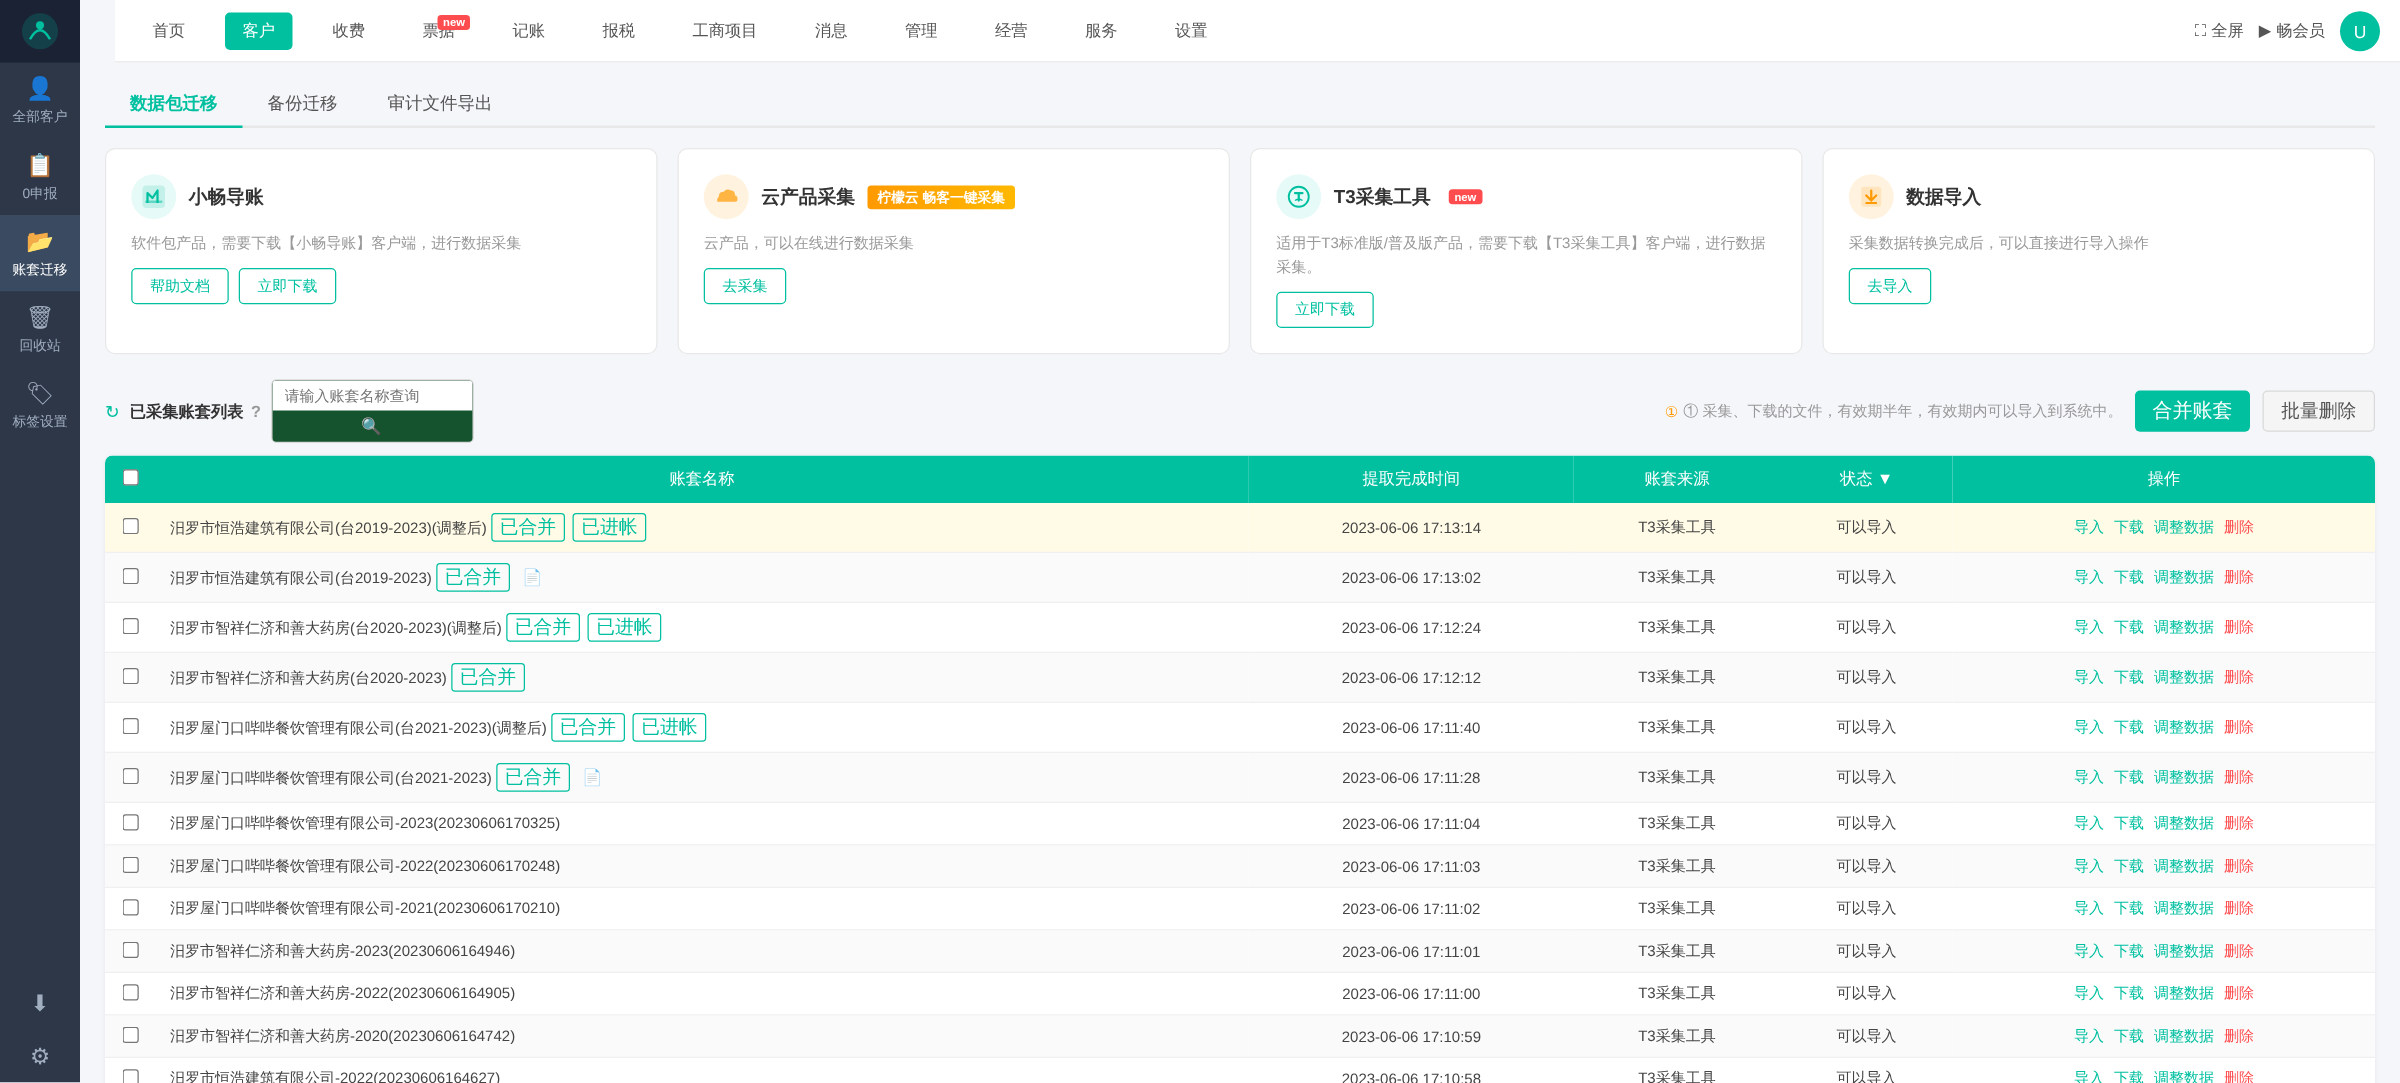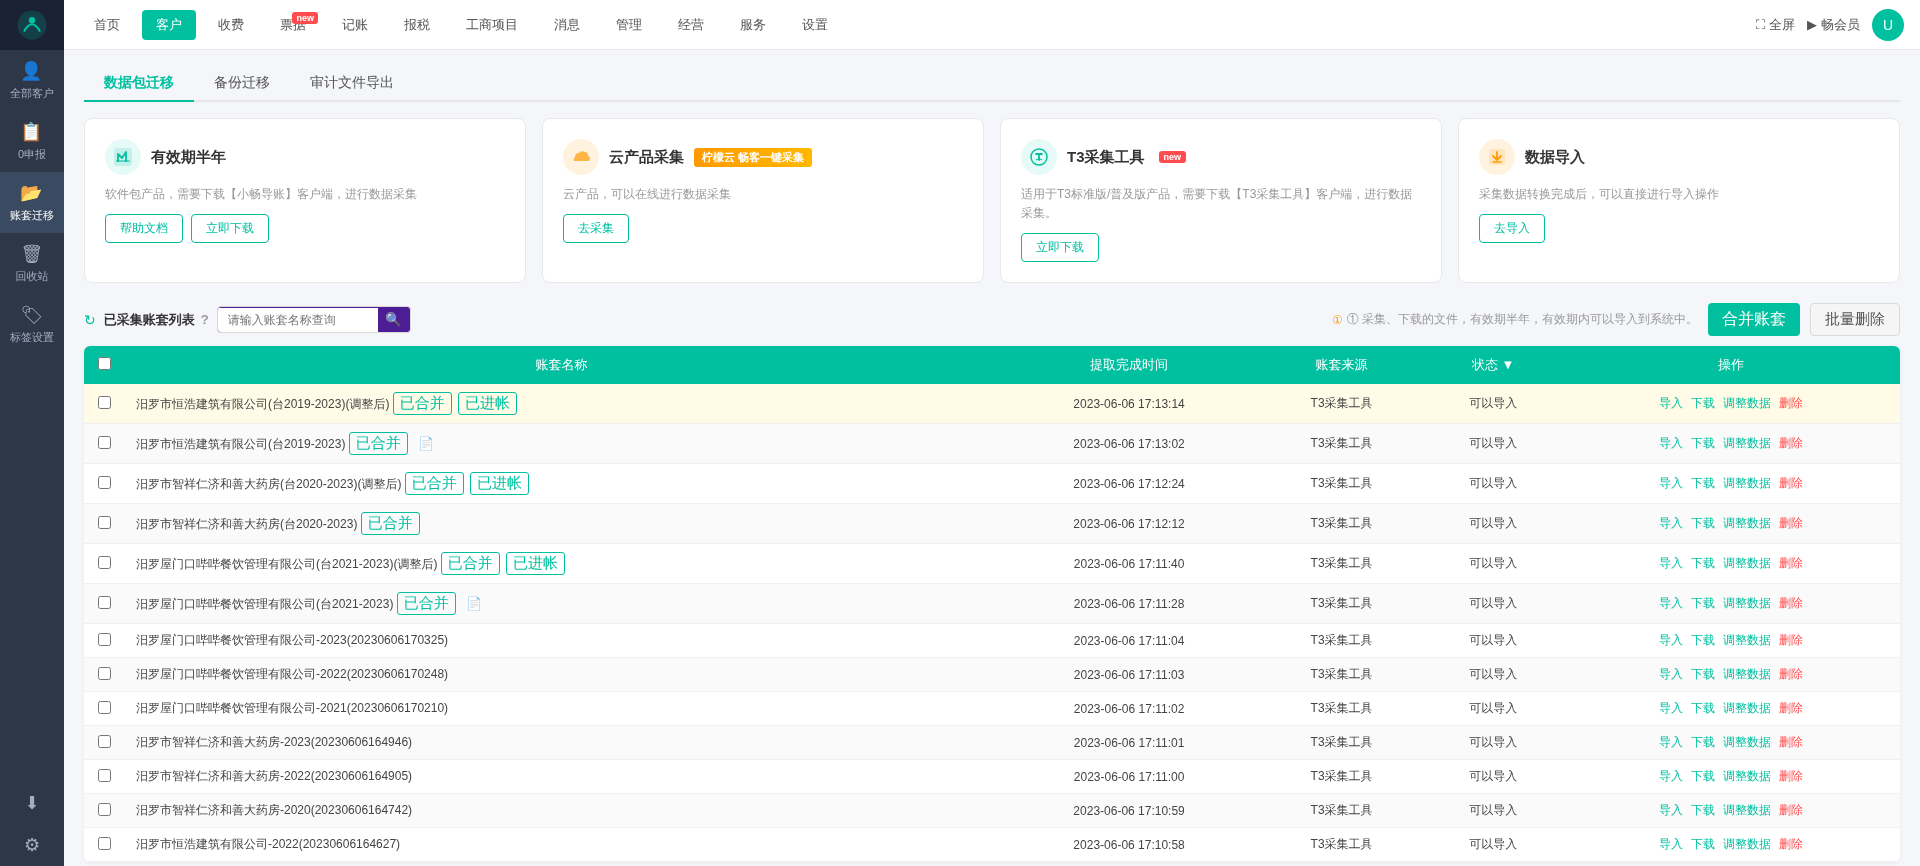--- a/index.html
+++ b/index.html
@@ -45,22 +45,23 @@
       flex-direction: column;
       overflow: hidden;
     }
     .topnav {
       height: 50px;
       background: #fff;
       display: flex;
       align-items: center;
       padding: 5px 16px;
       border-bottom: 1px solid #e8e8e8;
-      gap: 8px;
+      gap: 18px;
       flex-shrink: 0;
+      margin-left: 28px;
     }
     .nav-item {
       padding: 6px 14px;
       border-radius: 4px;
       cursor: pointer;
       font-size: 13px;
       color: #555;
       position: relative;
     }
     .nav-item.active { background: #00c0a0; color: #fff; border-radius: 4px; }
@@ -230,21 +231,22 @@
       gap: 6px;
     }
     .refresh-icon { color: #00c0a0; cursor: pointer; font-size: 14px; }
     .help-icon { color: #999; cursor: pointer; font-size: 13px; }
     .search-box {
       display: flex;
       align-items: center;
       border: 1px solid #d9d9d9;
       border-radius: 4px;
       overflow: hidden;
-      background: #4c1d95;
+      background: #14532d;
+      flex-direction: column;
     }
     .search-box input {
       border: none;
       outline: none;
       padding: 5px 10px;
       font-size: 12px;
       width: 160px;
     }
     .search-box .search-btn {
       background: none;
@@ -425,21 +427,21 @@
 
       <div class="tool-card">
         <div class="tool-card-header">
           <div class="tool-card-icon" style="background:#e6faf7;">
             <svg width="22" height="22" viewBox="0 0 22 22" xmlns="http://www.w3.org/2000/svg">
               <rect x="2" y="2" width="18" height="18" rx="3" fill="#00c0a0" opacity="0.15"></rect>
               <path d="M6 16 L6 8 L10 12 L14 6 L14 16" stroke="#00c0a0" stroke-width="1.8" fill="none" stroke-linejoin="round"></path>
               <rect x="4" y="14" width="14" height="2" rx="1" fill="#00c0a0" opacity="0.5"></rect>
             </svg>
           </div>
-          <div class="tool-card-title">有效期半年</div>
+          <div class="tool-card-title">小畅导账</div>
         </div>
         <div class="tool-card-desc">软件包产品，需要下载【小畅导账】客户端，进行数据采集</div>
         <div class="tool-card-actions">
           <button class="btn-outline">帮助文档</button>
           <button class="btn-outline">立即下载</button>
         </div>
       </div>
 
       <div class="tool-card">
         <div class="tool-card-header">

